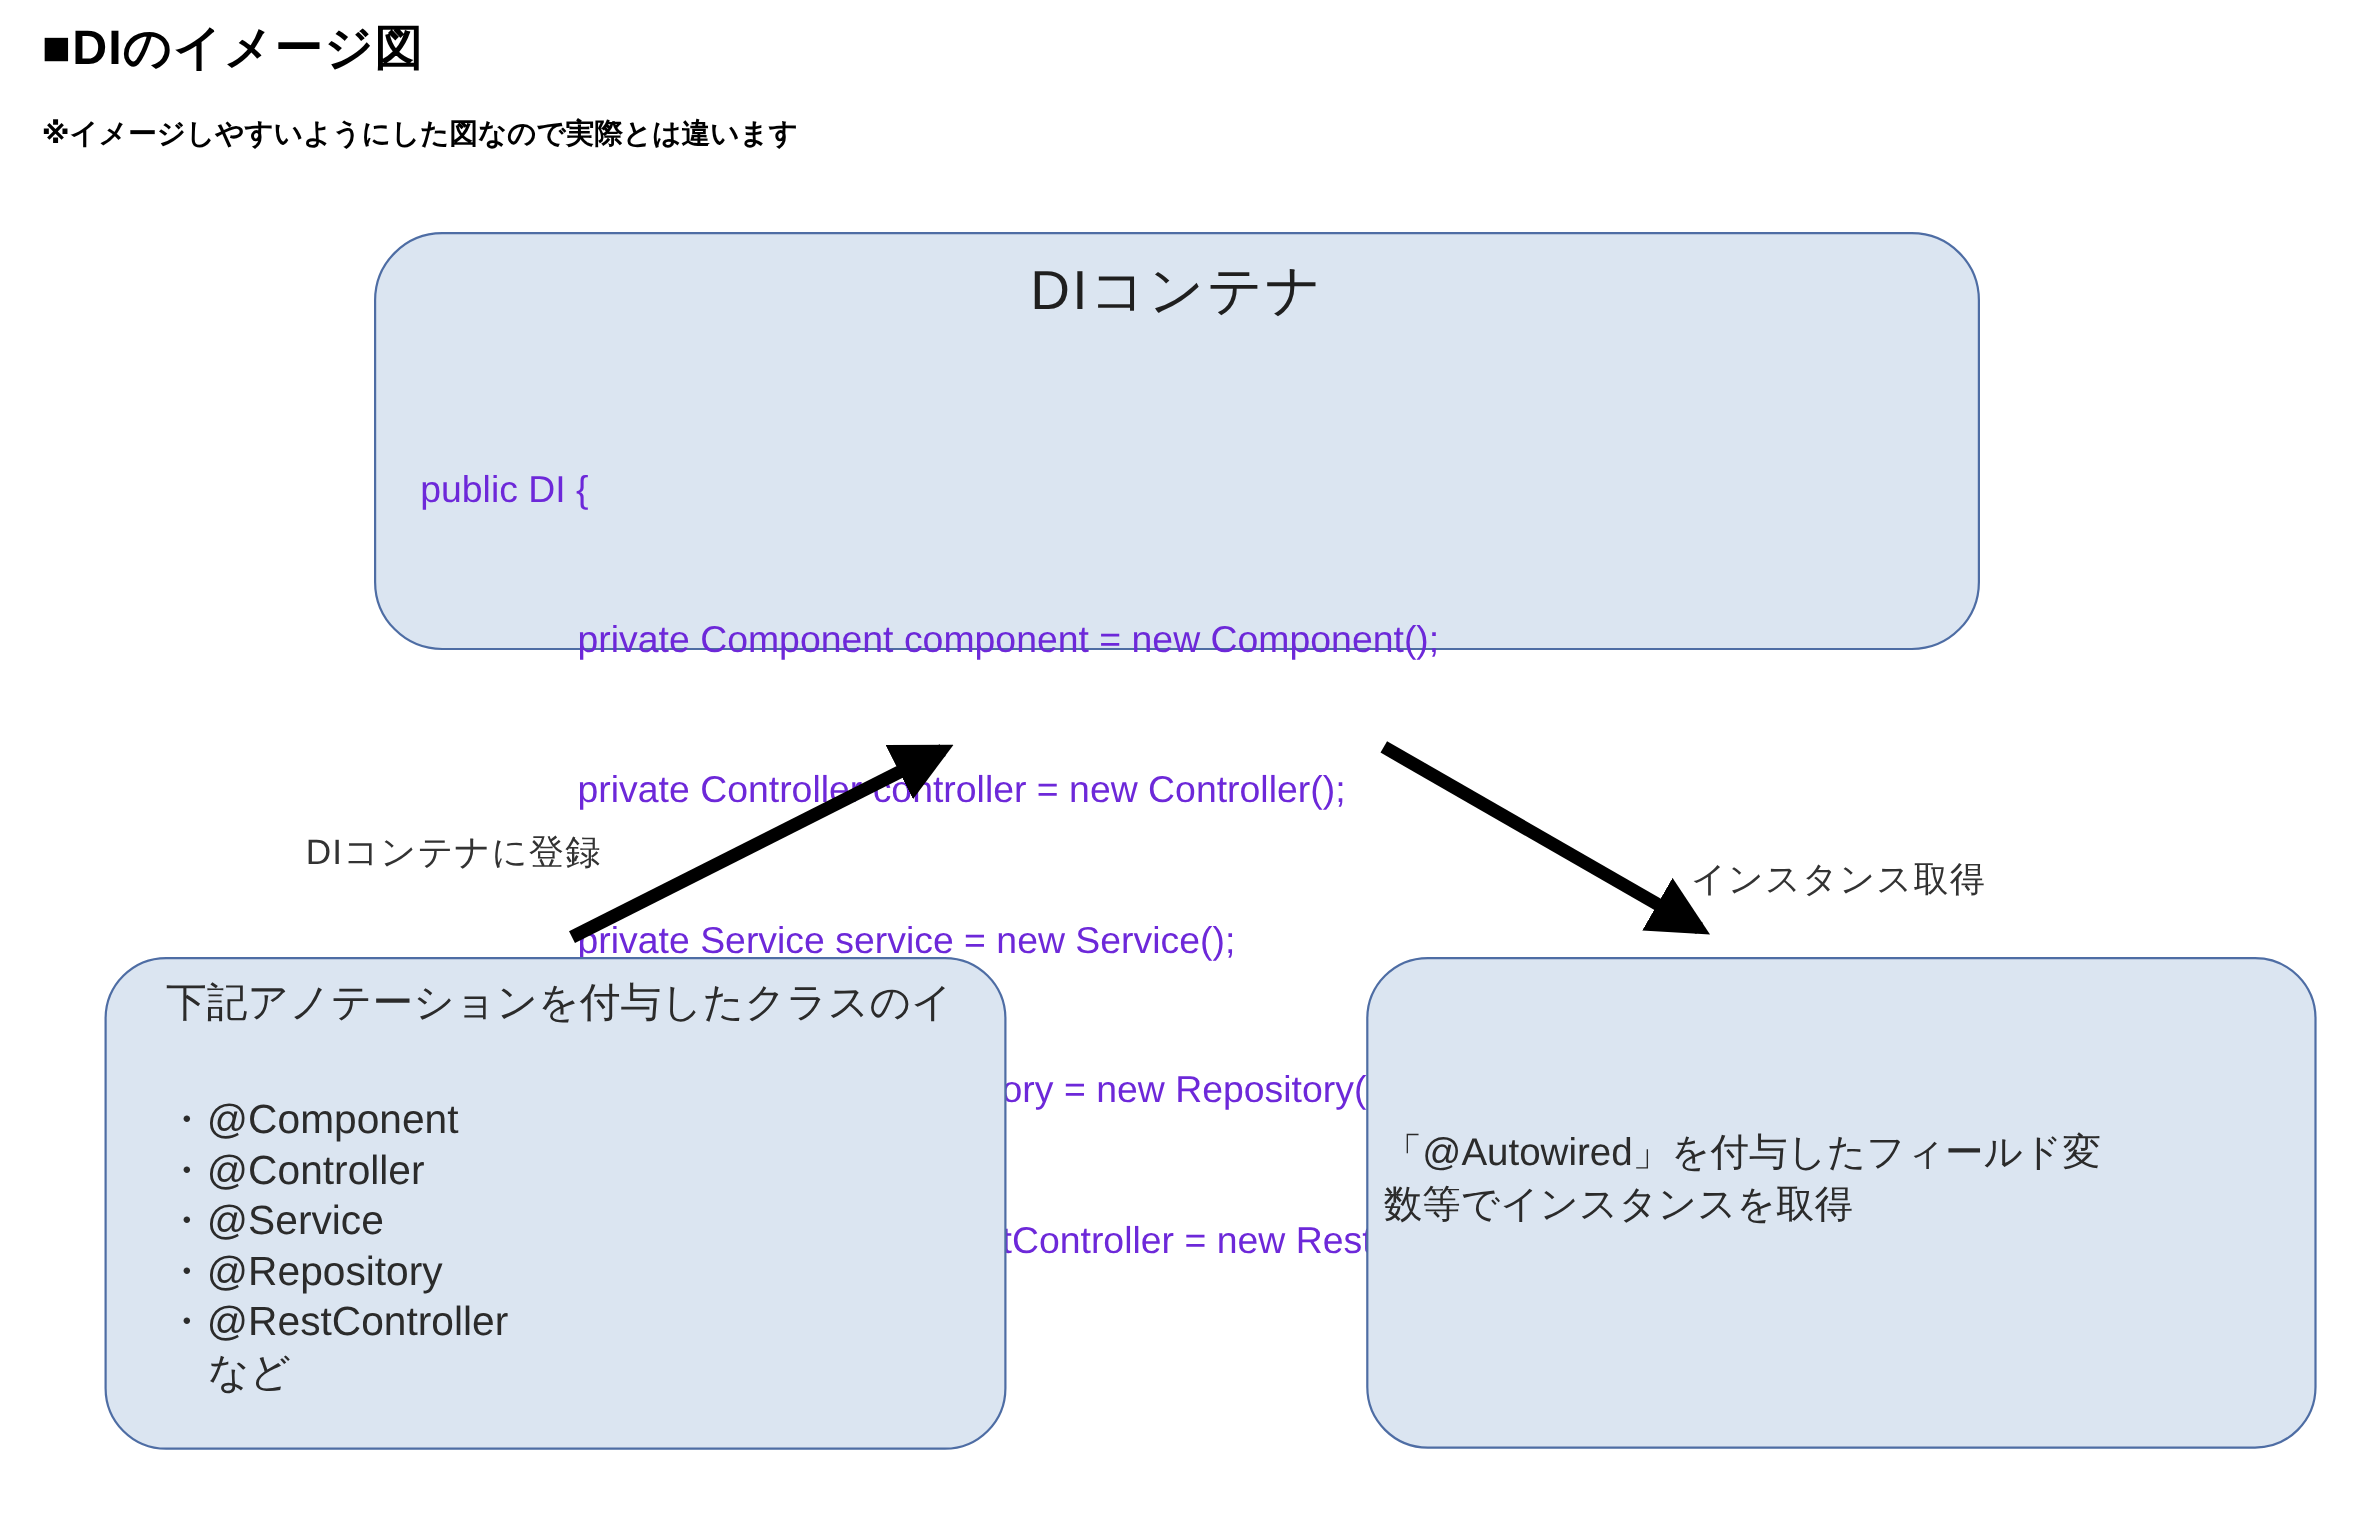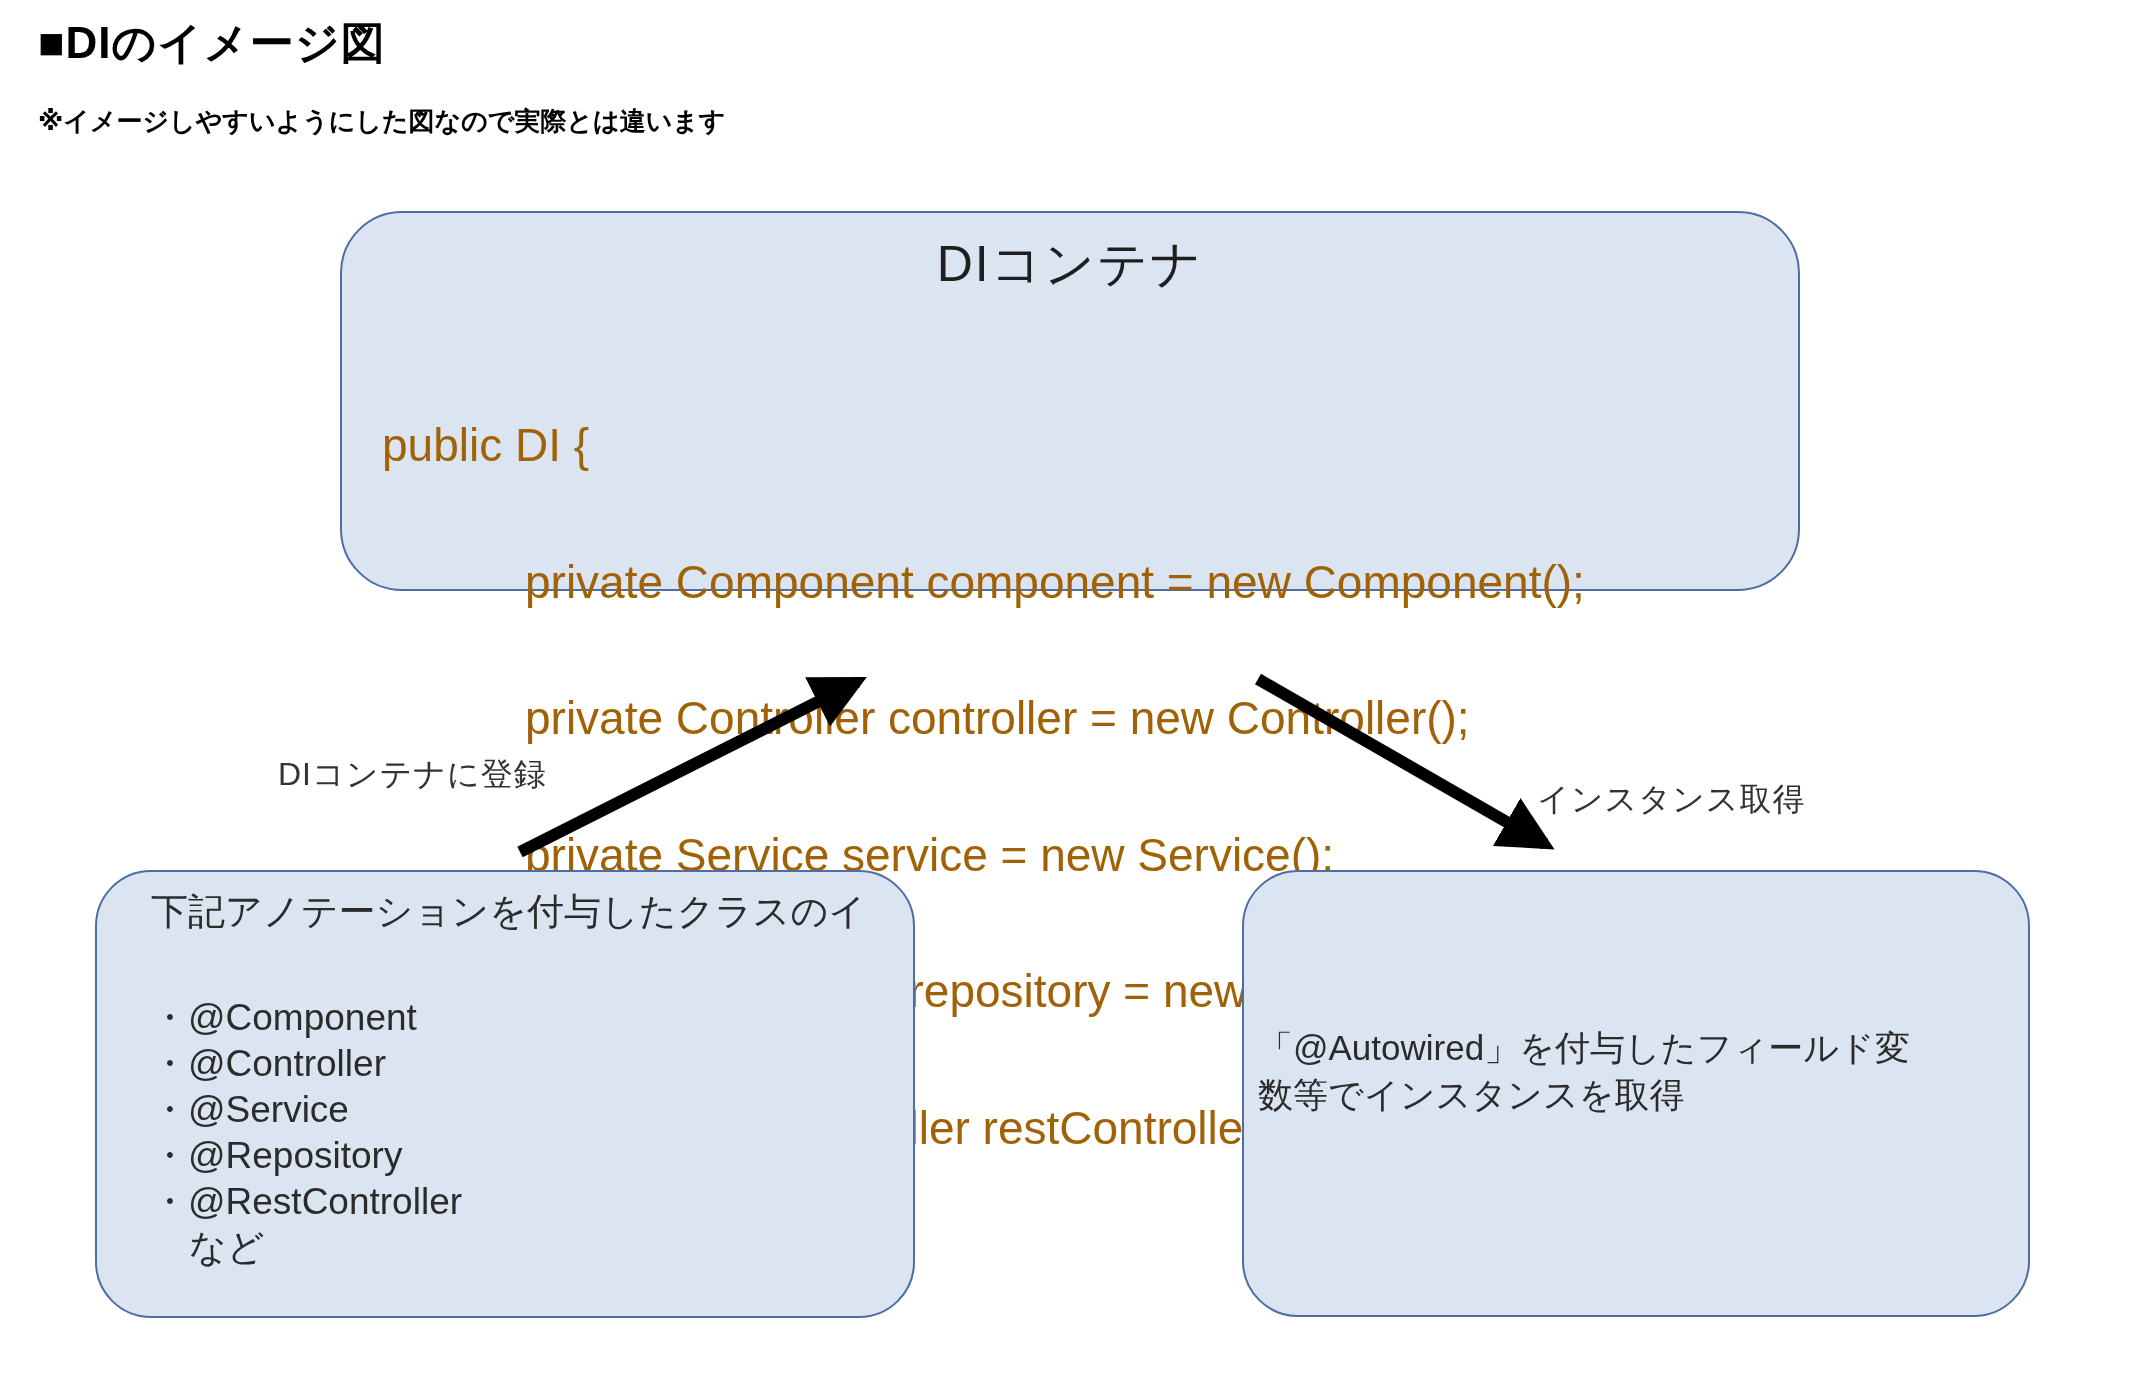--- a/index.html
+++ b/index.html
@@ -16,29 +16,29 @@
   }
   .page-note{
     left:38px;top:104px;font-size:26px;font-weight:700;color:#000;
   }
   
   .di-box{
     background:#dbe5f1;border:2.5px solid #4e6da4;box-sizing:border-box;
   }
   .main-box{left:340px;top:211px;width:1460px;height:380px;border-radius:62px;}
   .left-box{left:95px;top:870px;width:820px;height:448px;border-radius:56px;}
-  .right-box{left:1242px;top:870px;width:788px;height:447px;border-radius:56px;}
+  .right-box{left:1242px;top:870px;width:864px;height:447px;border-radius:56px;}
   
   .main-box-title{
     margin-top:18px;text-align:center;font-size:50px;font-weight:400;
     color:#1f1f1f;letter-spacing:2px;
   }
   .code-block{
-    margin-top:34px;padding-left:40px;font-size:46px;line-height:45.5px;
-    color:#a16207;white-space:pre;
+    margin-top:34px;padding-left:40px;font-size:34px;line-height:45.5px;
+    color:#6d28d9;white-space:pre;
   }
   .code-line.indent{padding-left:143px;}
   
   .arrow-label{font-size:32px;color:#333;letter-spacing:1px;}
   .label-register{left:278px;top:753px;}
   .label-acquire{left:1537px;top:753px;margin-top:25px;}
   
   .left-box-content{padding:16px 24px 0 54px;font-size:37px;line-height:47px;color:#2b2b2b;}
   .bullet-list{margin-top:60px;line-height:46px;}
   .bullet-item.etc{padding-left:38px;}

